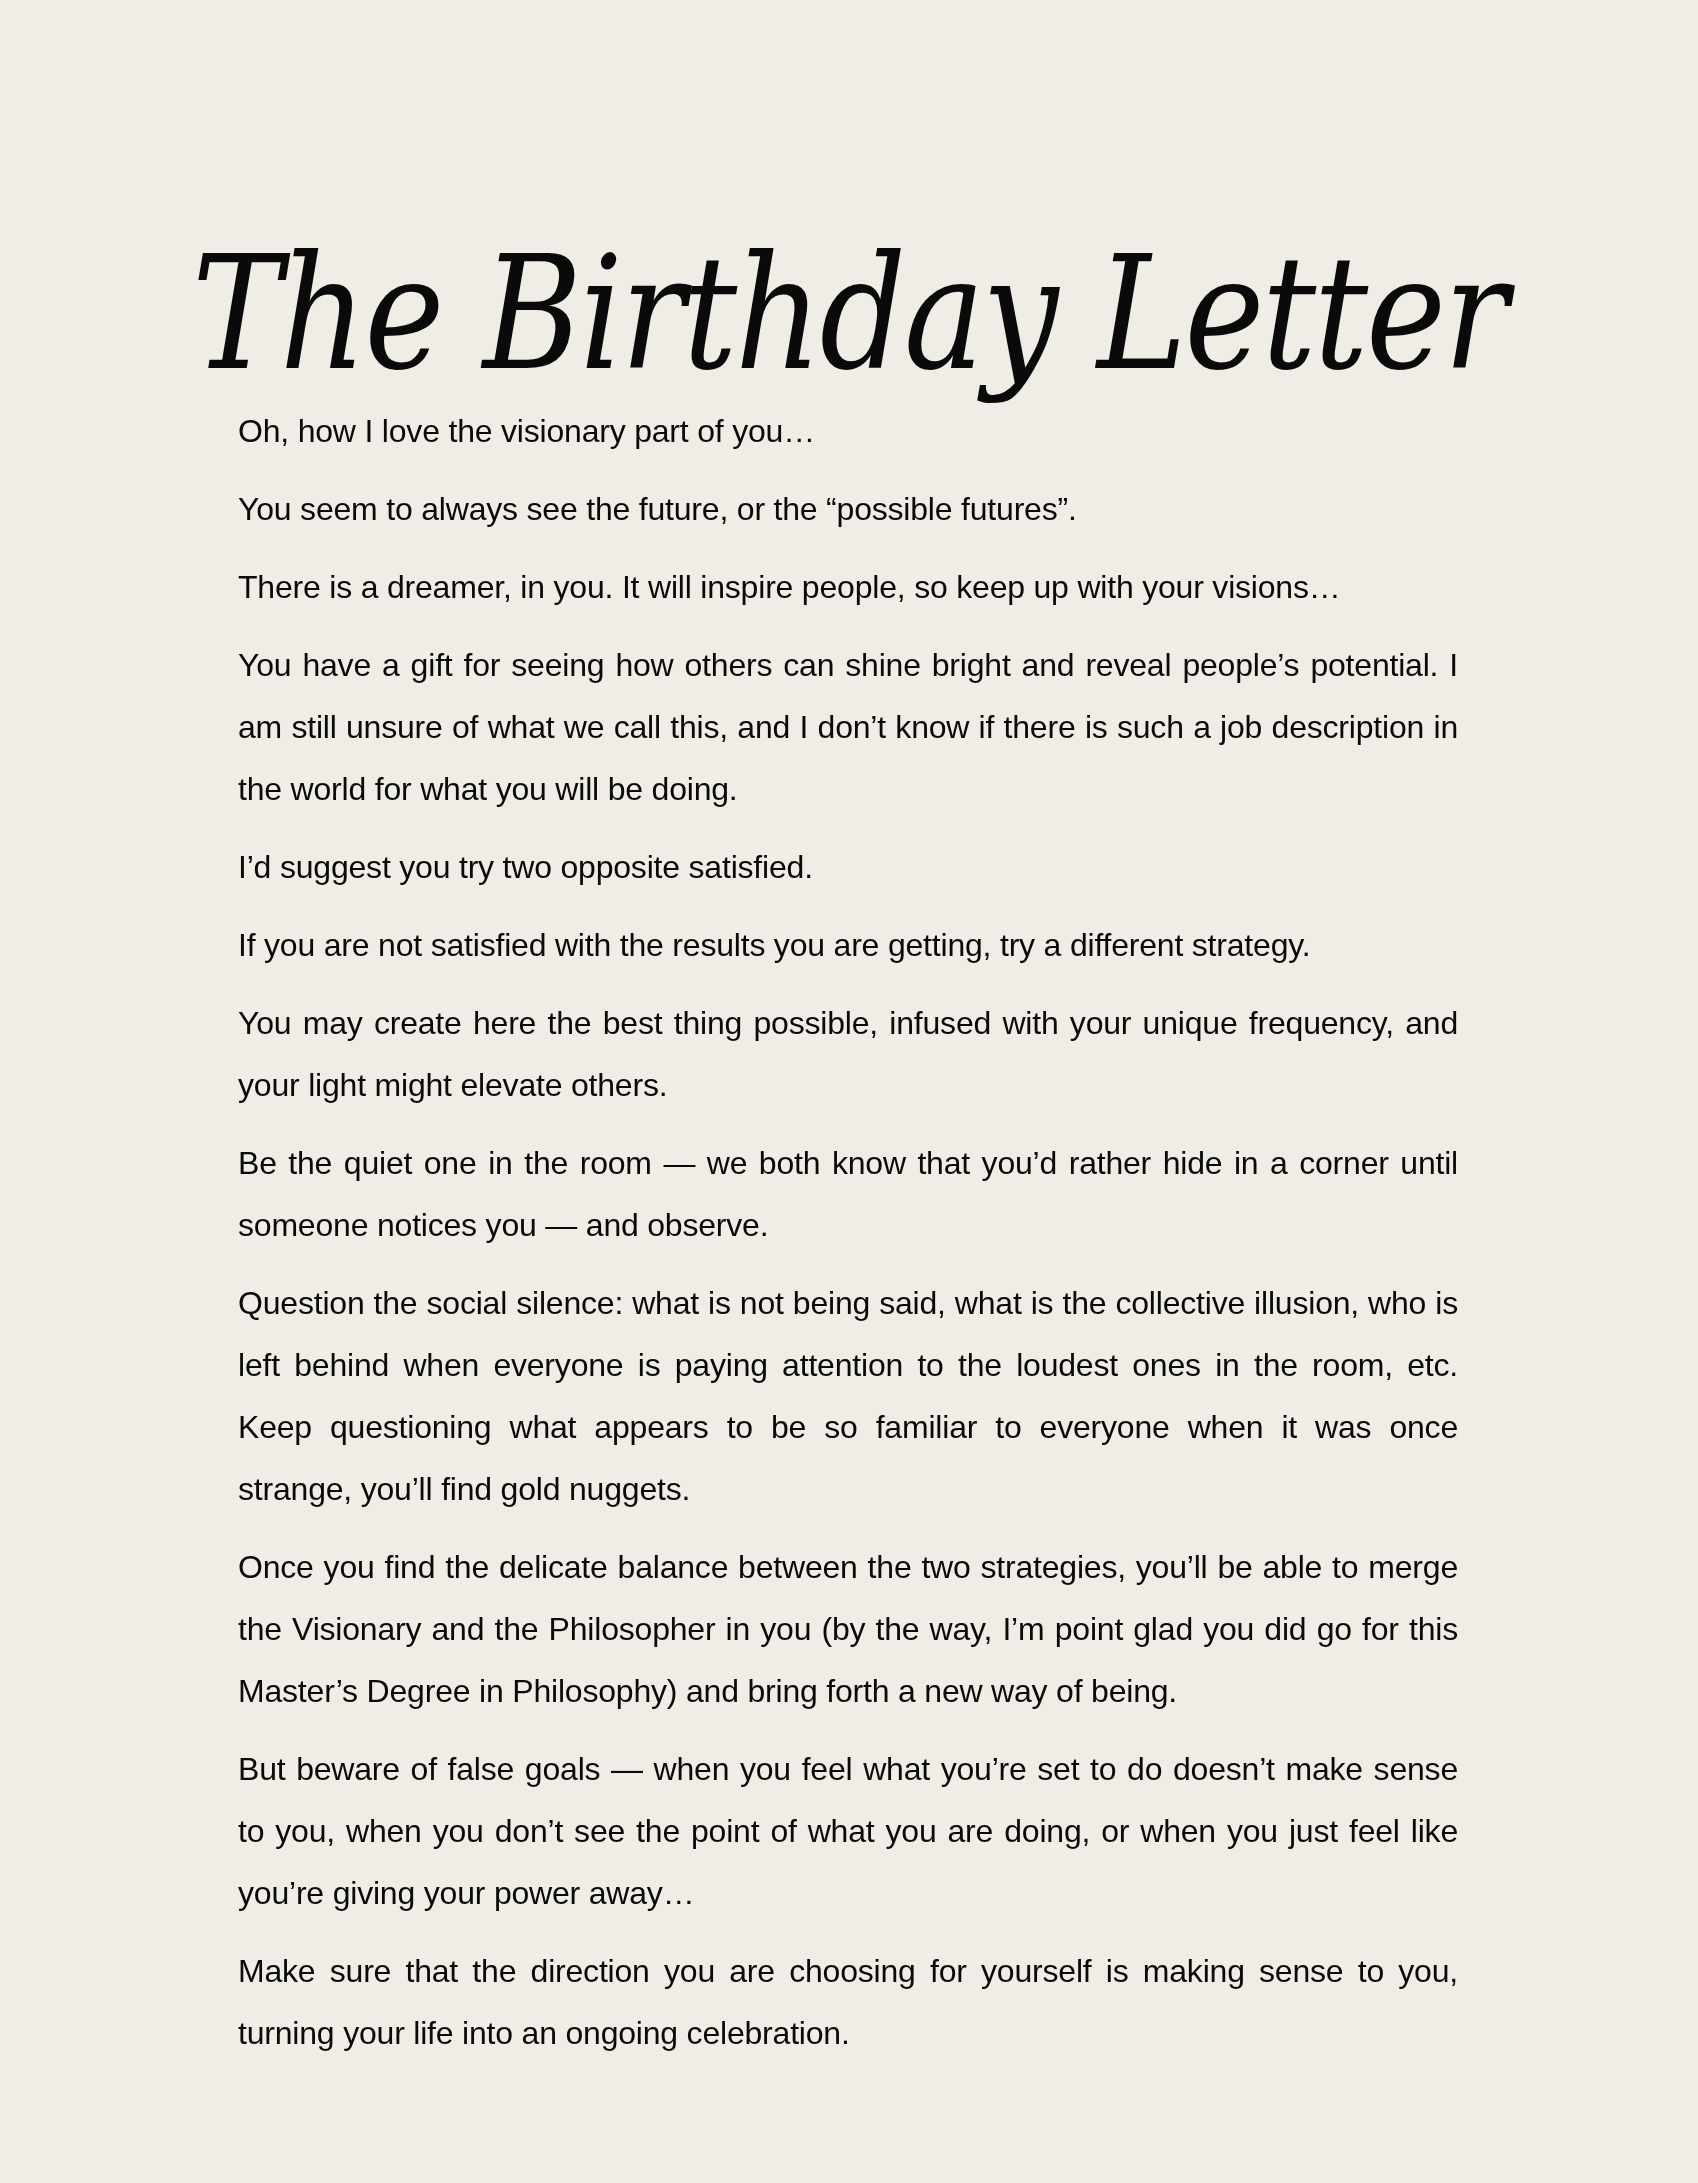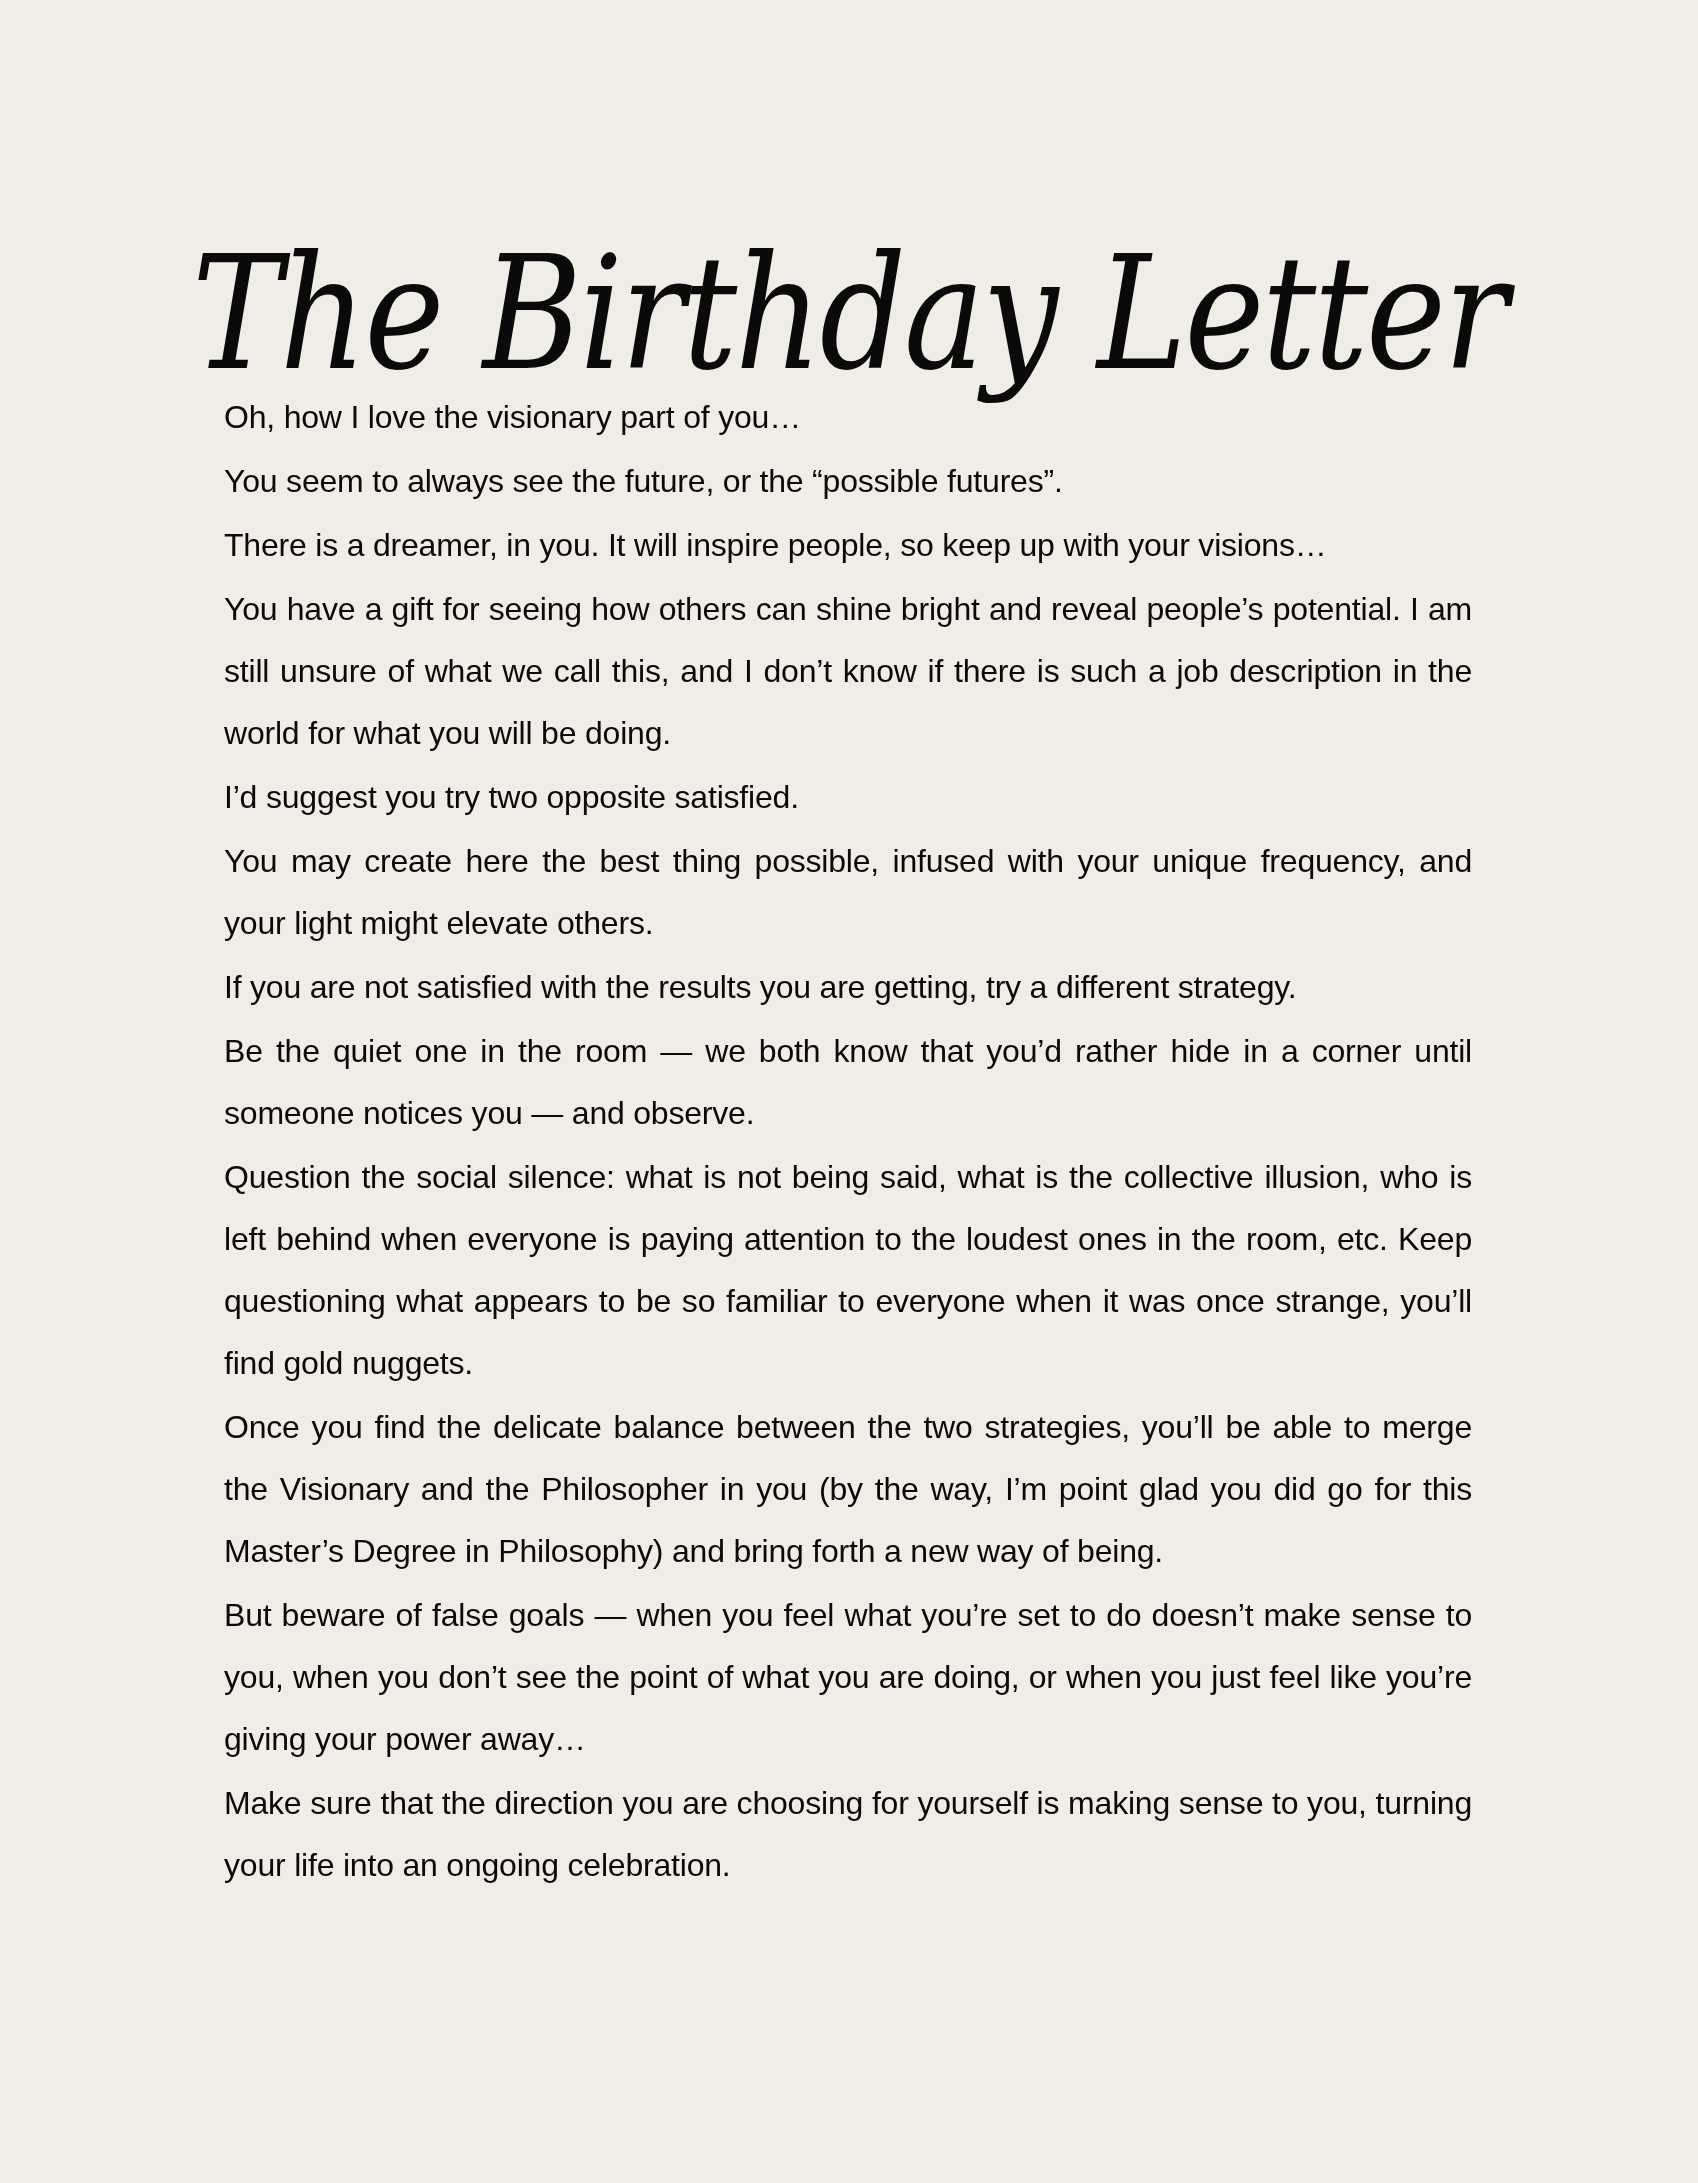--- a/index.html
+++ b/index.html
@@ -35,38 +35,38 @@
       left: 222px;
       top: 384px;
       width: 1252px;
       font-family: "Liberation Sans", sans-serif;
       font-size: 32px;
       line-height: 62px;
       color: #0a0a0a;
       letter-spacing: -0.2px;
     }
     .letter-body p {
-      margin: 2px;
+      margin: 16px;
       padding: 0;
       text-align: justify;
       text-align-last: left;
     }
   </style>
 </head>
 <body>
 
 <h1 class="page-title">The Birthday Letter</h1>
 
 <div class="letter-body">
   <p>Oh, how I love the visionary part of you…</p>
   <p>You seem to always see the future, or the “possible futures”.</p>
   <p>There is a dreamer, in you. It will inspire people, so keep up with your visions…</p>
   <p>You have a gift for seeing how others can shine bright and reveal people’s potential. I am still unsure of what we call this, and I don’t know if there is such a job description in the world for what you will be doing.</p>
   <p>I’d suggest you try two opposite satisfied.</p>
+  <p>If you are not satisfied with the results you are getting, try a different strategy.</p>
   <p>You may create here the best thing possible, infused with your unique frequency, and your light might elevate others.</p>
-  <p>If you are not satisfied with the results you are getting, try a different strategy.</p>
   <p>Be the quiet one in the room — we both know that you’d rather hide in a corner until someone notices you — and observe.</p>
   <p>Question the social silence: what is not being said, what is the collective illusion, who is left behind when everyone is paying attention to the loudest ones in the room, etc. Keep questioning what appears to be so familiar to everyone when it was once strange, you’ll find gold nuggets.</p>
   <p>Once you find the delicate balance between the two strategies, you’ll be able to merge the Visionary and the Philosopher in you (by the way, I’m point glad you did go for this Master’s Degree in Philosophy) and bring forth a new way of being.</p>
   <p>But beware of false goals — when you feel what you’re set to do doesn’t make sense to you, when you don’t see the point of what you are doing, or when you just feel like you’re giving your power away…</p>
   <p>Make sure that the direction you are choosing for yourself is making sense to you, turning your life into an ongoing celebration.</p>
 </div>
 
 
 </body></html>

